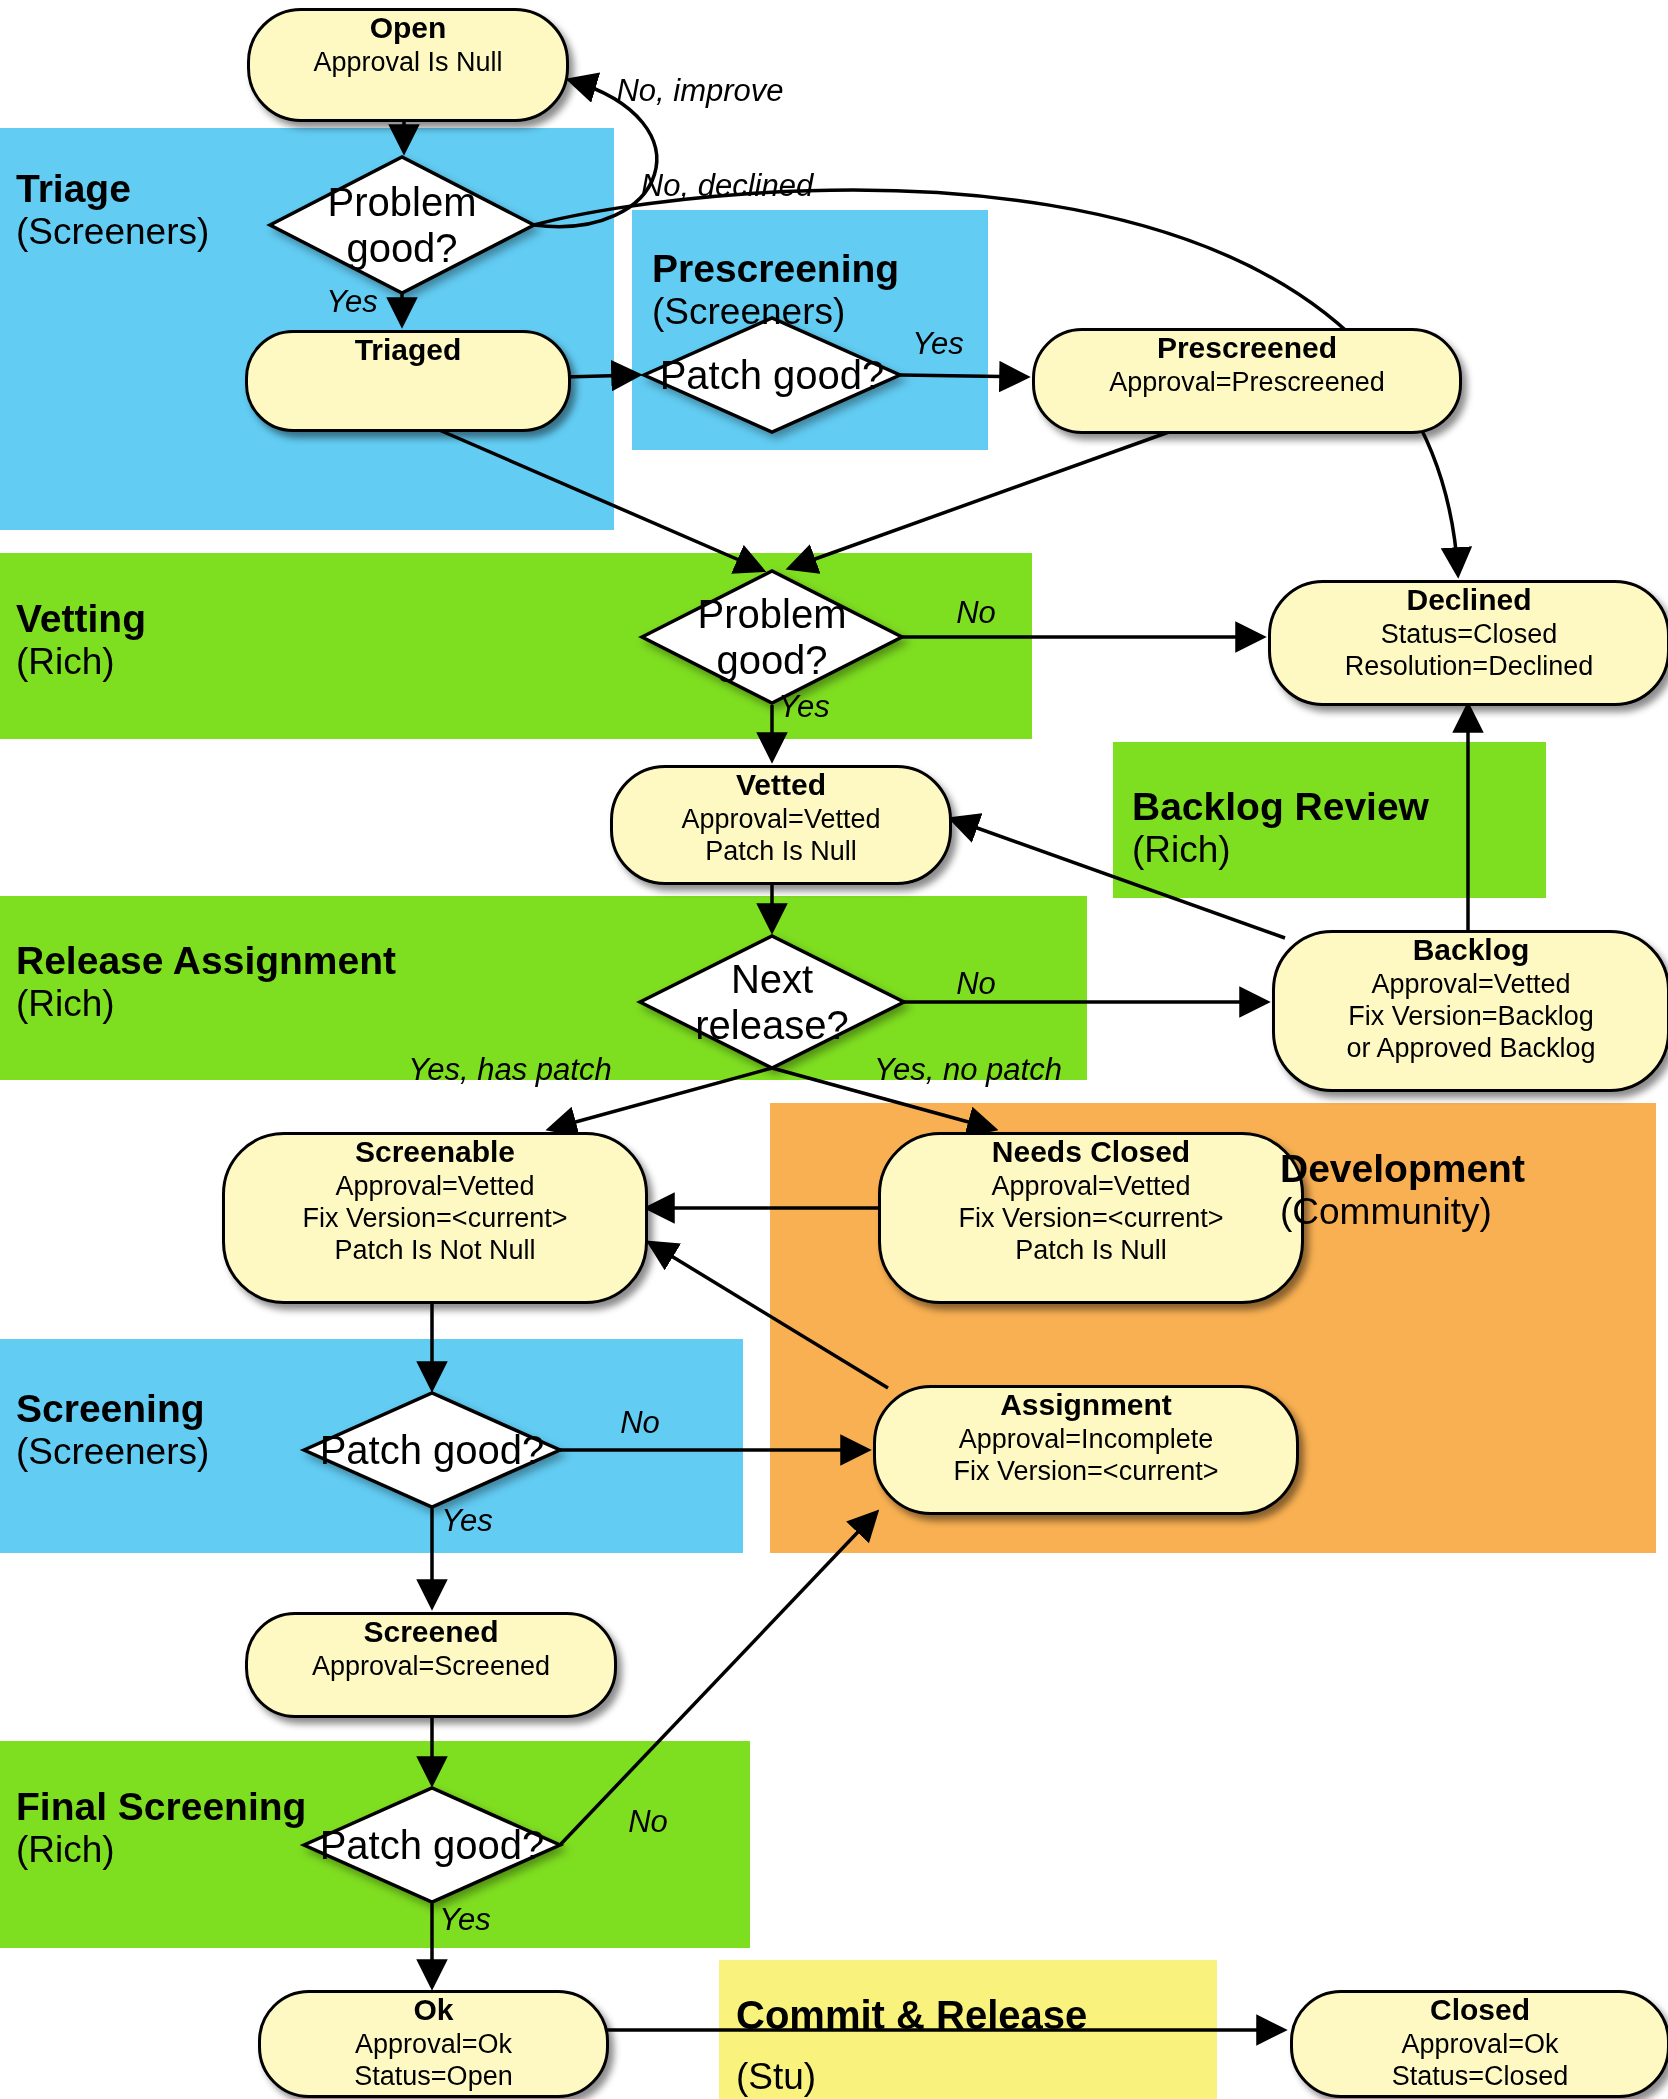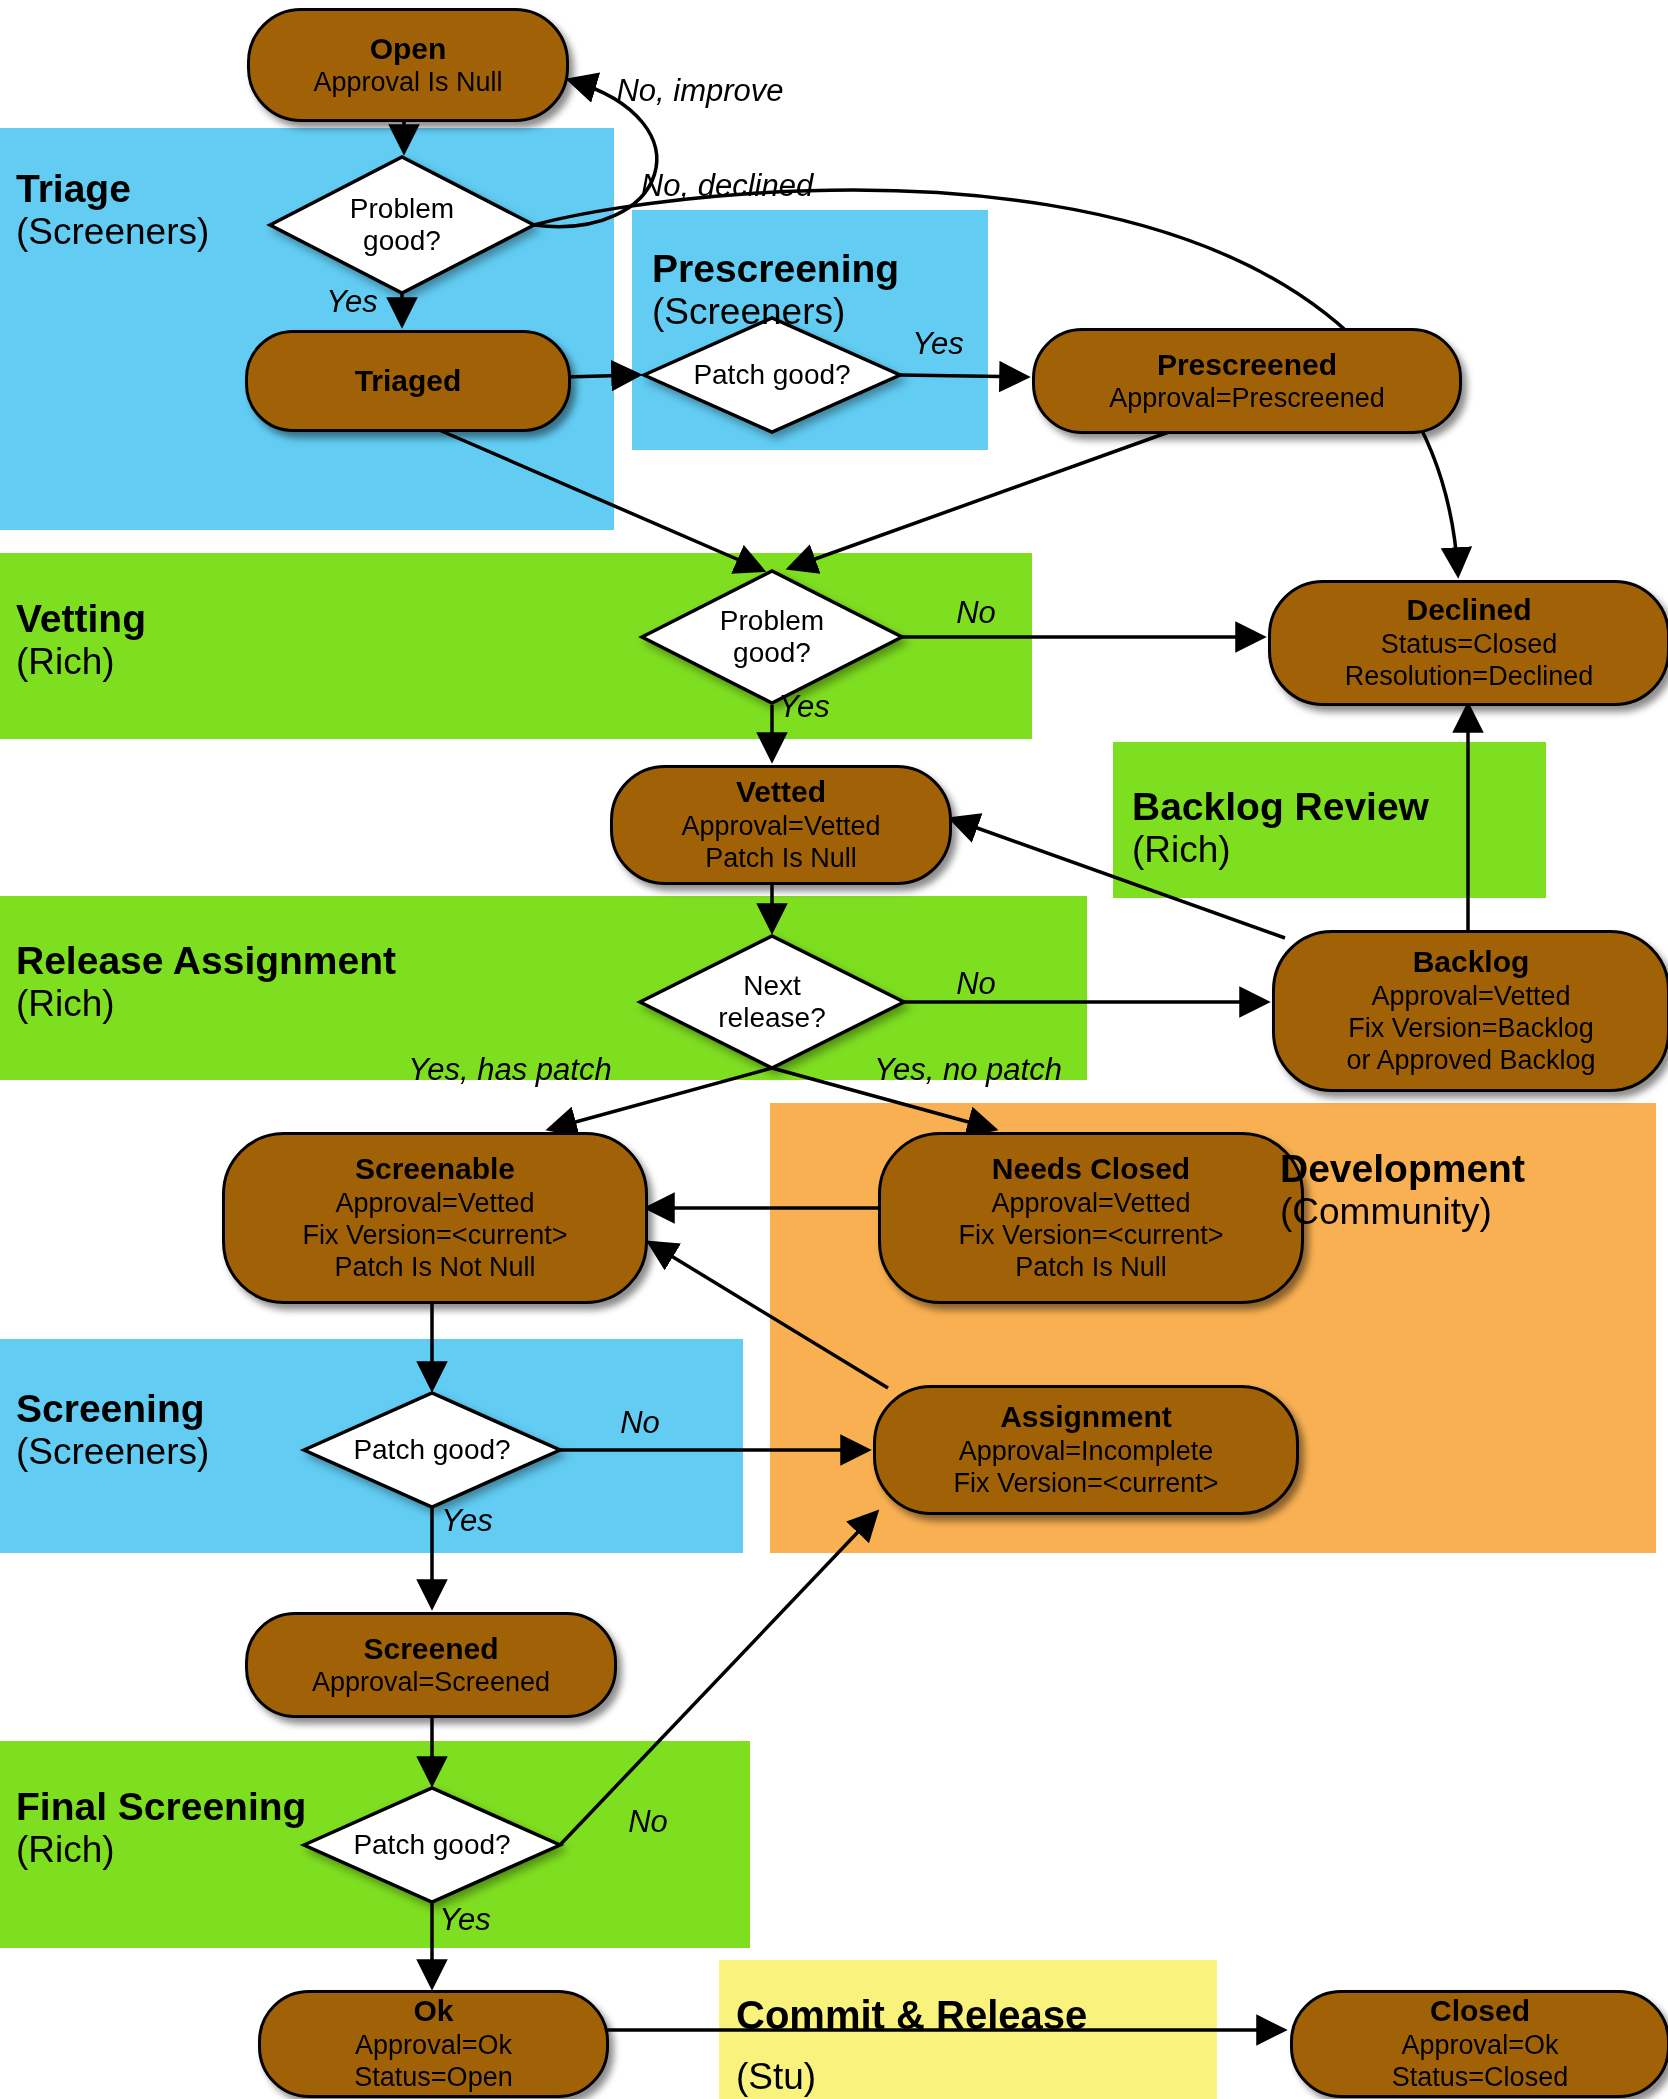--- a/index.html
+++ b/index.html
@@ -7,28 +7,28 @@
           font-family:"Liberation Sans","DejaVu Sans",sans-serif;color:#000;}
   .region{position:absolute;}
   .region-blue{background:#62CCF3;}
   .region-green{background:#7EDE20;}
   .region-orange{background:#F9B052;}
   .region-yellow{background:#F9F37E;}
   .region-label{position:absolute;z-index:4;line-height:1.16;}
   .region-label .rt{font-weight:bold;font-size:39px;margin-top:20px;}
   .region-label .rs{font-size:37px;}
   svg.wires{position:absolute;left:0;top:0;z-index:2;}
-  .node{position:absolute;z-index:3;background:#a16207;border:3.5px solid #000;
+  .node{position:absolute;z-index:3;background:#fef9c3;border:3.5px solid #000;
         box-shadow:5px 6px 7px rgba(0,0,0,0.45);
-        display:flex;flex-direction:column;align-items:center;justify-content:center;
+        display:flex;flex-direction:column;align-items:center;justify-content:flex-start;
         text-align:center;}
   .node .nt{font-weight:bold;font-size:30px;line-height:1.15;}
   .node .ns{font-size:27px;line-height:1.2;white-space:pre-line;}
   .dlabel{position:absolute;z-index:4;transform:translate(-50%,-50%);
-          font-size:28px;line-height:1.15;text-align:center;white-space:pre-line;}
+          font-size:40px;line-height:1.15;text-align:center;white-space:pre-line;}
   .elabel{position:absolute;z-index:4;transform:translate(-50%,-50%);
           font-style:italic;font-size:31px;white-space:nowrap;}
   .commit-label .rt{font-size:40px;}
   .commit-label .rs{margin-top:18px;}
 </style>
 </head>
 <body>
 
 <div class="canvas">
 

